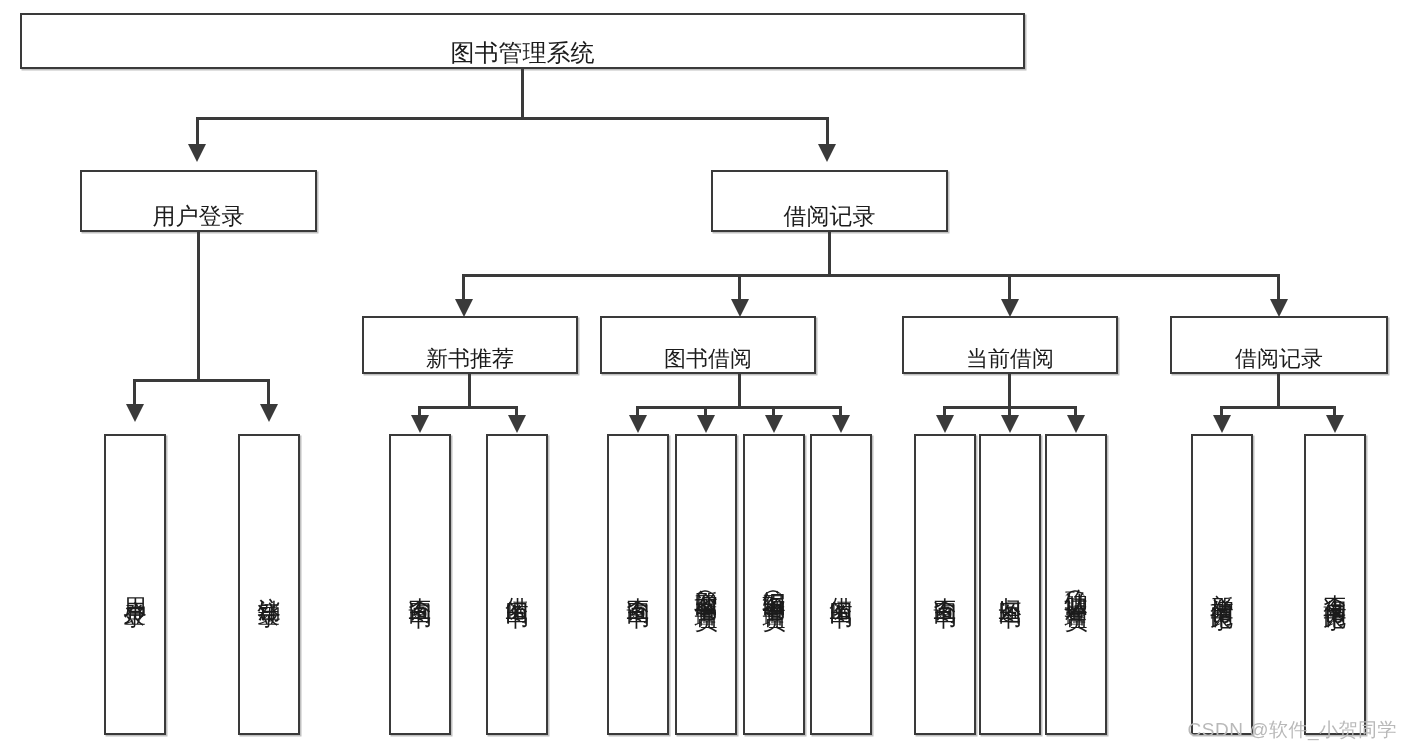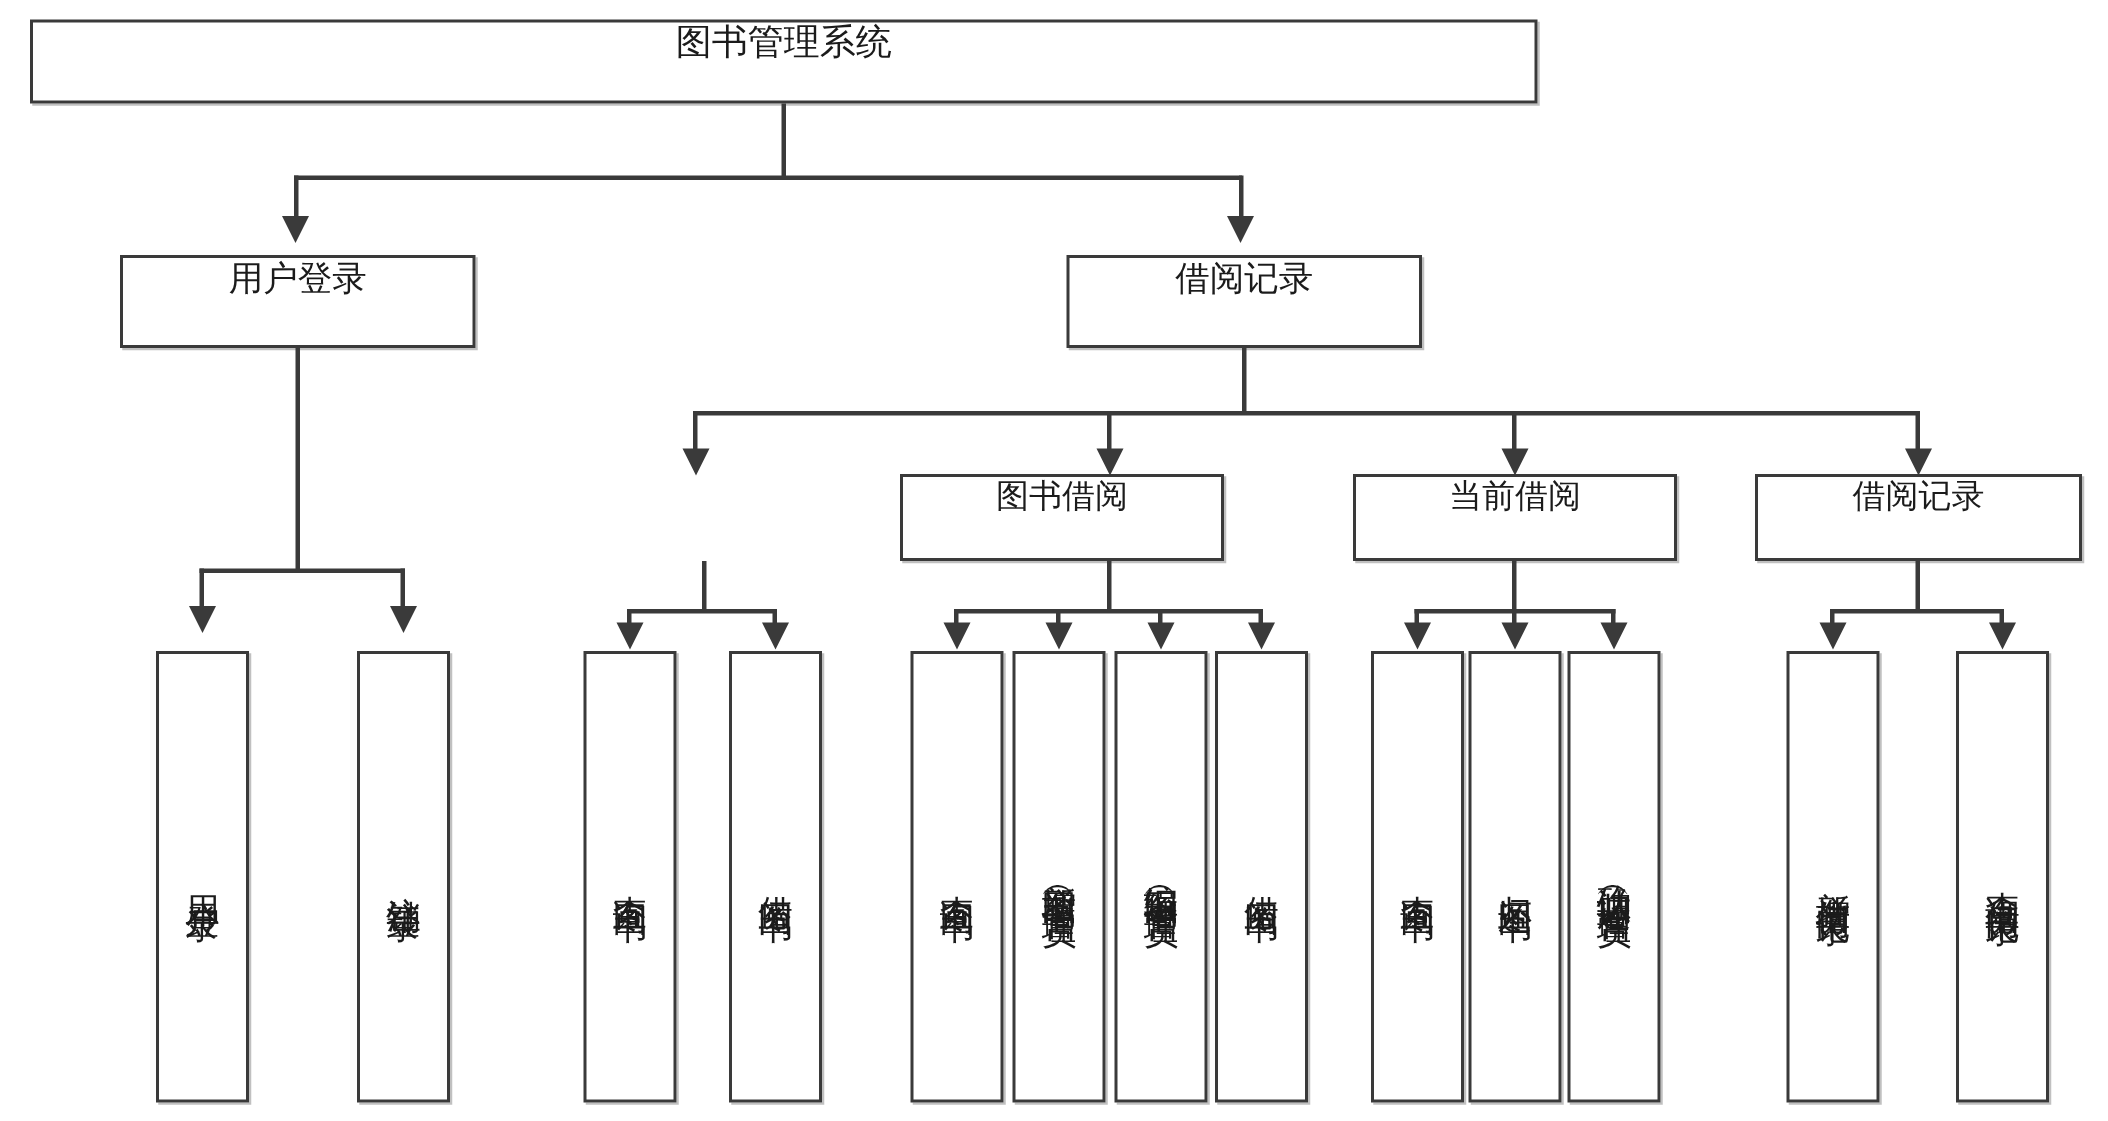--- a/index.html
+++ b/index.html
@@ -15,21 +15,21 @@
     overflow:hidden;
   }
   
   .node{
     position:absolute;
     box-sizing:border-box;
     background:#ffffff;
     border:2.5px solid #3a3a3a;
     box-shadow:1.5px 1.5px 0 rgba(140,140,140,.55);
     display:flex;
-    align-items:flex-start;
+    align-items:flex-end;
     justify-content:center;
   }
   .node .label{
     color:#1b1b1b;
     line-height:1.18;
     text-align:center;
     white-space:nowrap;
   }
   .node.root .label{font-size:24px;}
   .node.lvl1 .label{font-size:23px;}
@@ -117,20 +117,23 @@
 
   <div class="edge vline" style="left:738px;top:274px;width:3px;height:28px;"></div>
   <div class="arrow" style="left:731px;top:299px;"></div>
 
   <div class="edge vline" style="left:1008px;top:274px;width:3px;height:28px;"></div>
   <div class="arrow" style="left:1001px;top:299px;"></div>
 
   <div class="edge vline" style="left:1277px;top:274px;width:3px;height:28px;"></div>
   <div class="arrow" style="left:1270px;top:299px;"></div>
 
+  <div class="node lvl2" style="left:362px;top:316px;width:216px;height:58px;">
+    <span class="label">新书推荐</span>
+  </div>
   <div class="node lvl2" style="left:600px;top:316px;width:216px;height:58px;">
     <span class="label">图书借阅</span>
   </div>
   <div class="node lvl2" style="left:1170px;top:316px;width:218px;height:58px;">
     <span class="label">借阅记录</span>
   </div>
   <div class="node lvl2" style="left:902px;top:316px;width:216px;height:58px;">
     <span class="label">当前借阅</span>
   </div>
 
@@ -205,14 +208,15 @@
     <span class="label">确认归还（管理员）</span>
   </div>
 
   <div class="node leaf" style="left:1191px;top:434px;width:62px;height:301px;">
     <span class="label">新增借阅记录</span>
   </div>
   <div class="node leaf" style="left:1304px;top:434px;width:62px;height:301px;">
     <span class="label">查询借阅记录</span>
   </div>
 
+  <div id="watermark">CSDN @软件_小贺同学</div>
 
 </div>
 
 </body></html>

